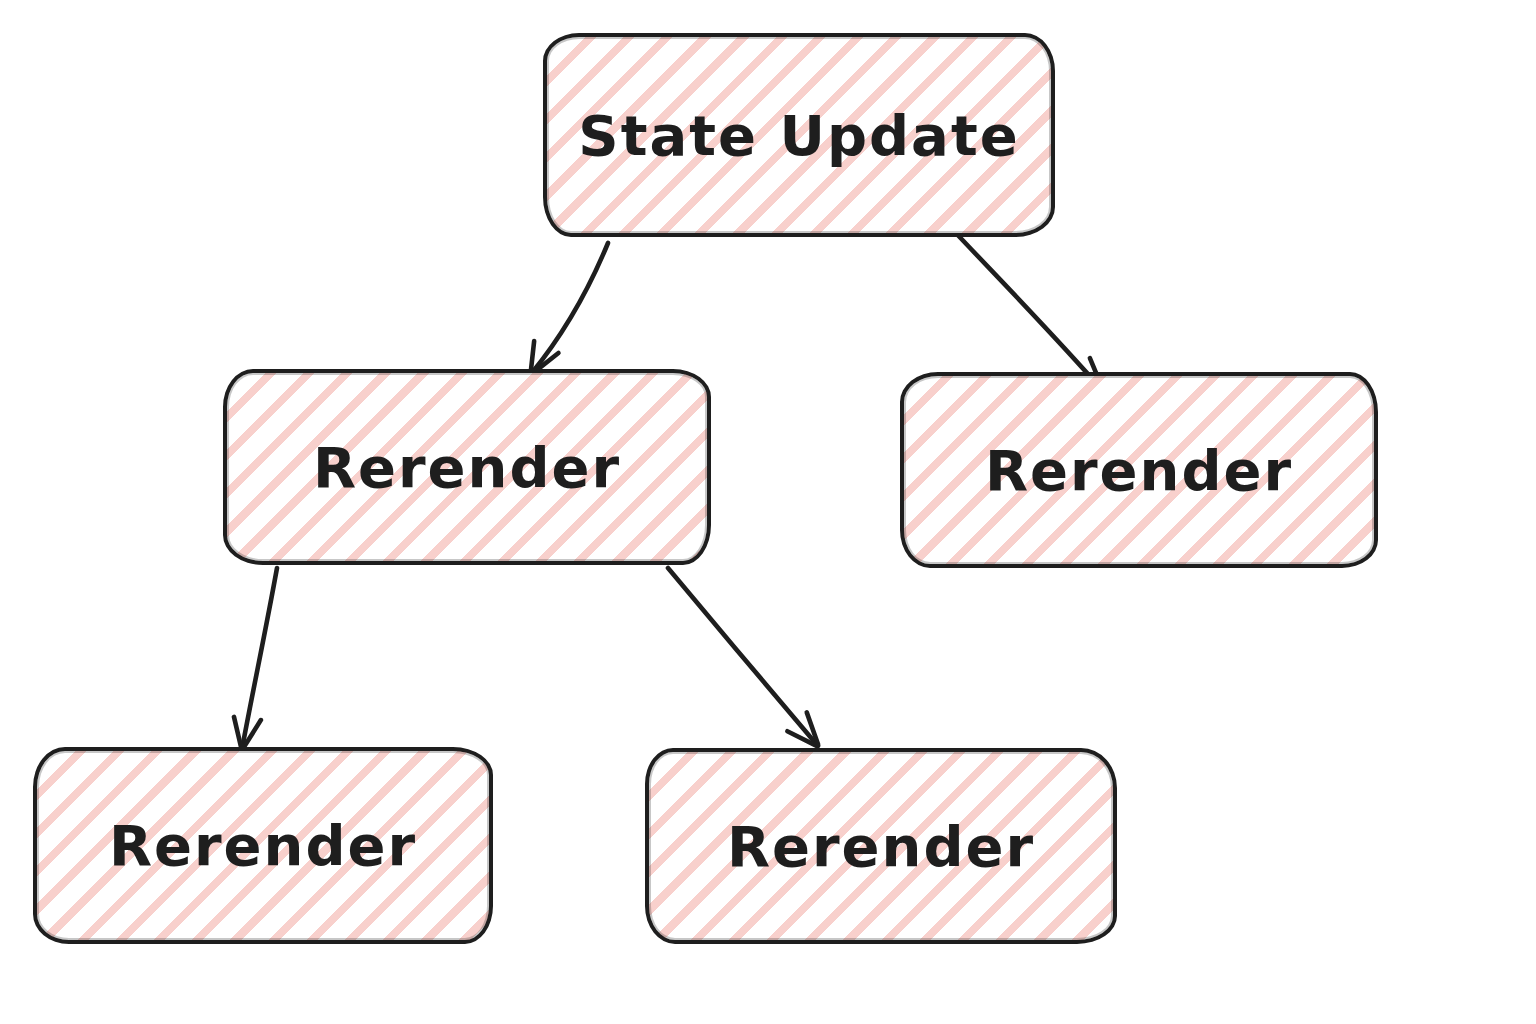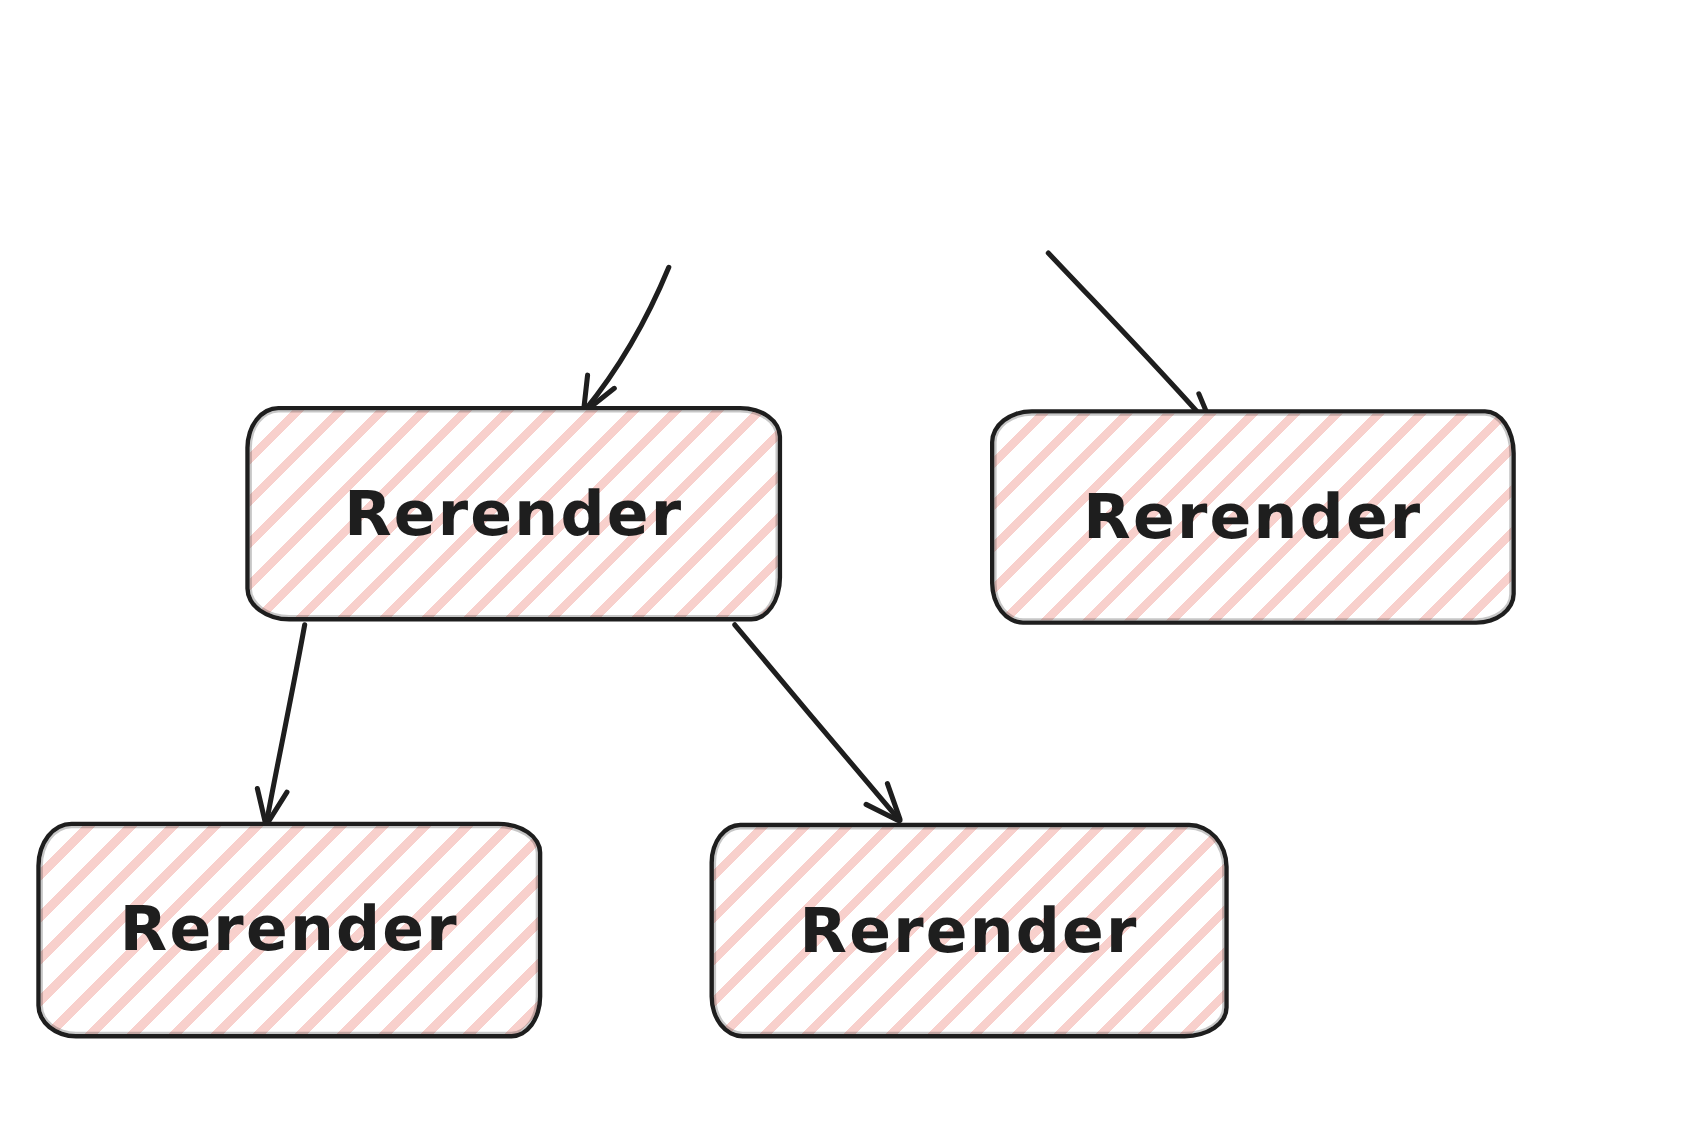--- a/index.html
+++ b/index.html
@@ -92,20 +92,23 @@
     </g>
 
     <g>
       <path d="M668,568 C717,627 769,688 818,746"></path>
       <g transform="translate(818,746) rotate(50)">
         <path d="M-33,-13 L-1,-1 M-31,14 L-1,1"></path>
       </g>
     </g>
   </svg>
 
+  <div class="node n-top">
+    <span class="node-label">State Update</span>
+  </div>
 
   <div class="node n-midl">
     <span class="node-label">Rerender</span>
   </div>
 
   <div class="node n-midr">
     <span class="node-label">Rerender</span>
   </div>
 
   <div class="node n-botl">

